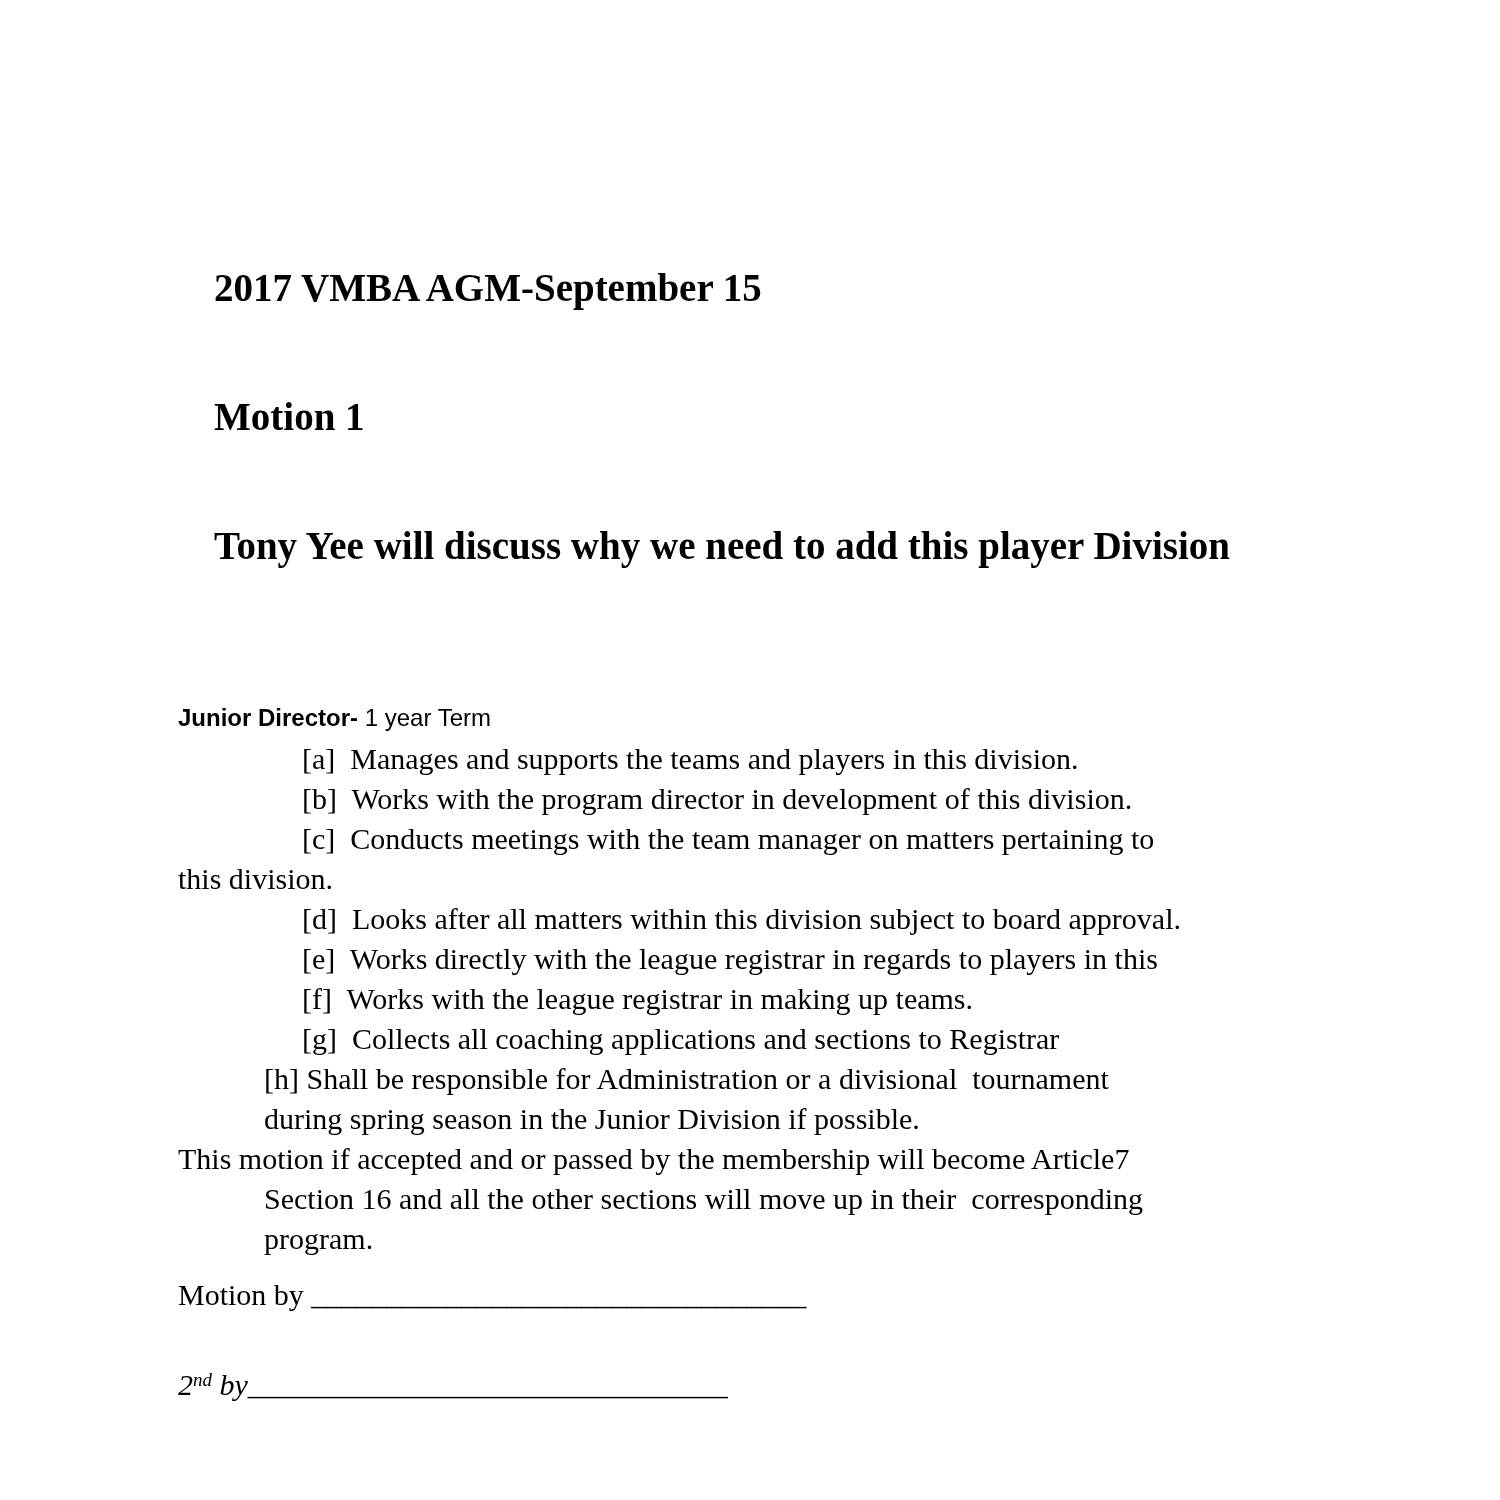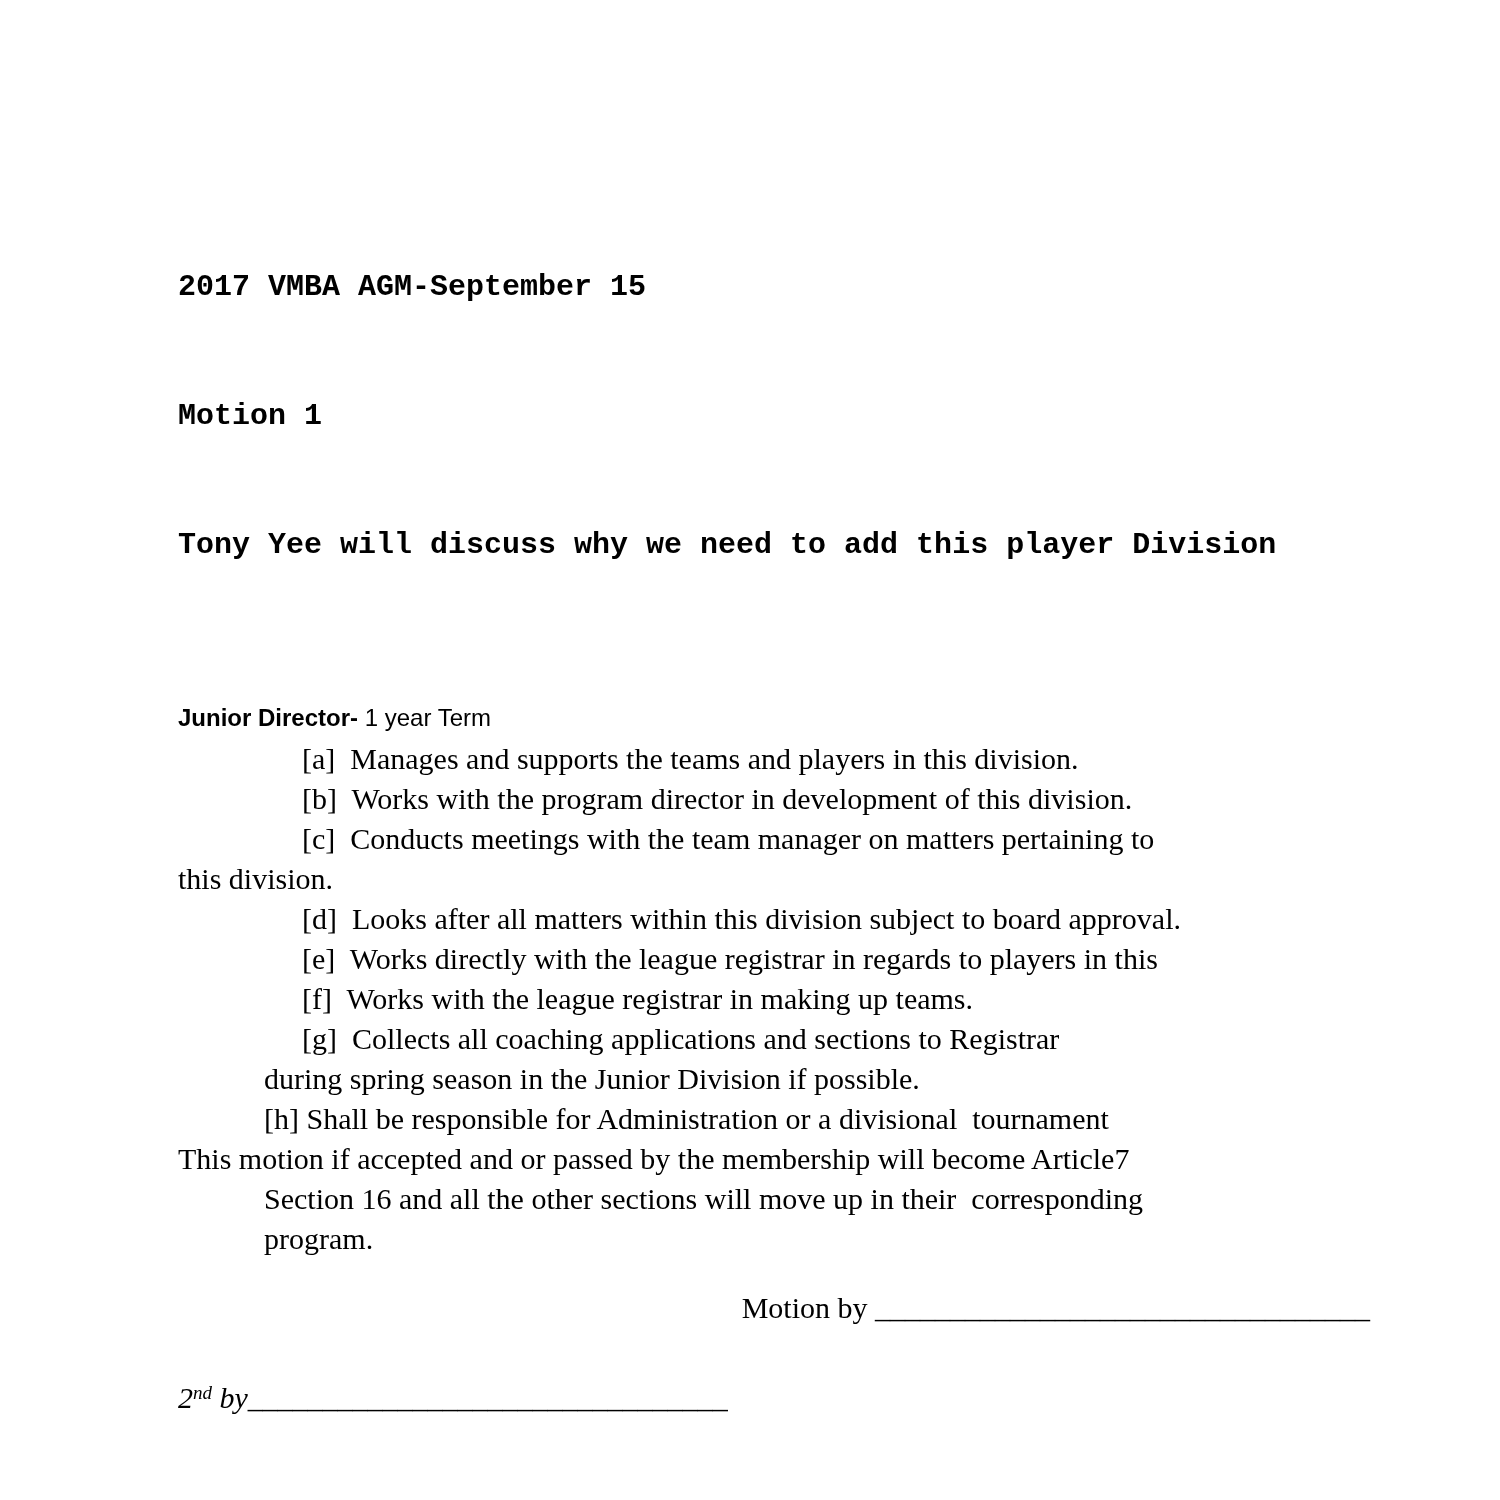--- a/index.html
+++ b/index.html
@@ -11,25 +11,26 @@
     position: relative;
     width: 1500px;
     height: 1500px;
     background: #ffffff;
     color: #000000;
     overflow: hidden;
     box-sizing: border-box;
     padding: 180px 130px 0 178px;
   }
   .doc-header {
-    font-family: Liberation Mono, monospace;
+    font-family: Liberation Serif, serif;
     font-weight: 700;
-    font-size: 30px;
+    font-size: 39px;
     line-height: 43px;
     white-space: pre-wrap;
+    margin-left: 36px;
   }
   .header-spacer {
     height: 43px;
   }
   .subheader {
     font-family: "Liberation Sans", "DejaVu Sans", sans-serif;
     font-size: 24px;
     line-height: 43px;
     white-space: pre-wrap;
   }
@@ -46,21 +47,21 @@
   }
   .indent-0 { padding-left: 0; }
   .indent-1 { padding-left: 86px; }
   .indent-2 { padding-left: 124px; }
   .sig-line {
     font-family: "Liberation Serif", "DejaVu Serif", serif;
     font-size: 30px;
     line-height: 40px;
     white-space: pre-wrap;
   }
-  .sig-motion { margin-top: 29px; text-align: right; }
+  .sig-motion { margin-top: 16px; }
   .sig-second { margin-top: 45px; font-style: italic; }
   .ordinal {
     font-size: 19px;
     vertical-align: 0.48em;
     letter-spacing: 0;
   }
 </style>
 </head>
 <body>
 
@@ -78,22 +79,22 @@
 
   <div class="doc-body">
     <div class="body-line indent-2">[a]  Manages and supports the teams and players in this division.</div>
     <div class="body-line indent-2">[b]  Works with the program director in development of this division.</div>
     <div class="body-line indent-2">[c]  Conducts meetings with the team manager on matters pertaining to</div>
     <div class="body-line indent-0">this division.</div>
     <div class="body-line indent-2">[d]  Looks after all matters within this division subject to board approval.</div>
     <div class="body-line indent-2">[e]  Works directly with the league registrar in regards to players in this</div>
     <div class="body-line indent-2">[f]  Works with the league registrar in making up teams.</div>
     <div class="body-line indent-2">[g]  Collects all coaching applications and sections to Registrar</div>
+    <div class="body-line indent-1">[h] Shall be responsible for Administration or a divisional  tournament</div>
     <div class="body-line indent-1">during spring season in the Junior Division if possible.</div>
-    <div class="body-line indent-1">[h] Shall be responsible for Administration or a divisional  tournament</div>
     <div class="body-line indent-0">This motion if accepted and or passed by the membership will become Article7</div>
     <div class="body-line indent-1">Section 16 and all the other sections will move up in their  corresponding</div>
     <div class="body-line indent-1">program.</div>
   </div>
 
   <div class="sig-line sig-motion"><span>Motion by </span><span>_________________________________</span></div>
 
   <div class="sig-line sig-second"><span>2</span><span class="ordinal">nd</span><span> by</span><span>________________________________</span></div>
 
 </div>

